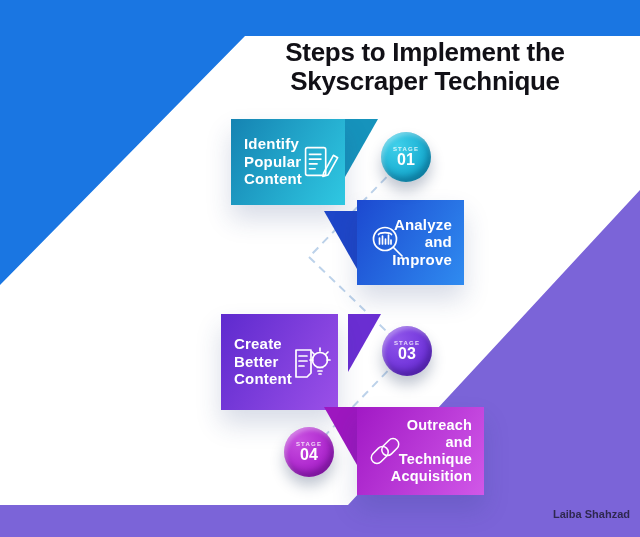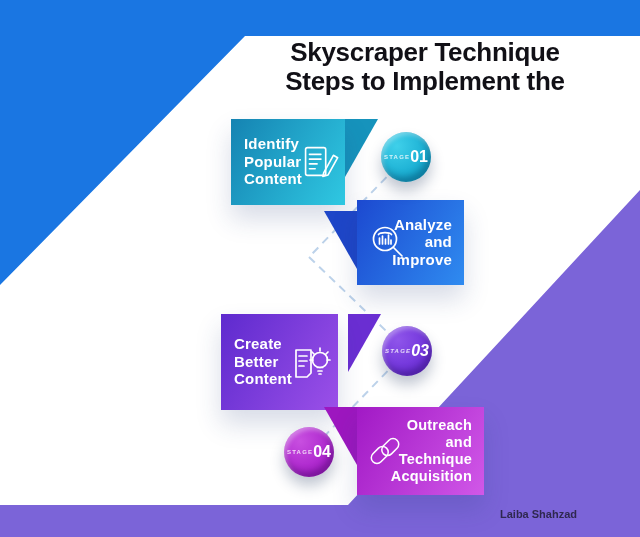--- a/index.html
+++ b/index.html
@@ -52,35 +52,35 @@
   .flag{ position:absolute; z-index:4; width:33px; height:58px; }
   .flag.right{ clip-path:polygon(0 0, 100% 0, 0 100%); }
   .flag.left { clip-path:polygon(0 0, 100% 0, 100% 100%); }
   .flag.f1{ left:345px; top:119px; background:#1693bc; }
   .flag.f2{ left:324px; top:211px; background:#1e46c8; }
   .flag.f3{ left:348px; top:314px; background:#6a2ed2; }
   .flag.f4{ left:324px; top:407px; background:#9d17bf; }
   
   .stage{
     position:absolute; z-index:5; width:50px; height:50px; border-radius:50%;
-    display:flex; align-items:center; justify-content:center;
+    display:flex; flex-direction:column; align-items:center; justify-content:center;
     color:#fff; box-shadow:0 9px 14px rgba(30,50,90,.28),
                 inset 2px 3px 4px rgba(255,255,255,.35),
                 inset -3px -5px 7px rgba(0,0,30,.28);
   }
   .stage .lbl{ font-size:6px; letter-spacing:1.2px; opacity:.8; font-weight:bold; }
   .stage .num{ font-size:16px; font-weight:bold; line-height:1.05; }
   .stage.c1{ left:381px; top:132px; background:radial-gradient(circle at 32% 28%,#3fd0ea,#14a9cf 70%); }
   .stage.c2{ left:284px; top:232px; background:radial-gradient(circle at 32% 28%,#3f7eee,#1c55dc 70%); }
-  .stage.c3{ left:382px; top:326px; background:radial-gradient(circle at 32% 28%,#8f55ea,#6c2fd8 70%);font-style:italic; }
+  .stage.c3{ left:382px; top:326px; background:radial-gradient(circle at 32% 28%,#8f55ea,#6c2fd8 70%); }
   .stage.c4{ left:284px; top:427px; background:radial-gradient(circle at 32% 28%,#c84fe0,#a81fca 70%);text-align:right; }
   
   .credit{
     position:absolute; z-index:3; left:500px; top:508px; width:130px;
-    text-align:left; font-size:11px; font-weight:bold; color:#2f2850;
+    text-align:right; font-size:11px; font-weight:bold; color:#2f2850;
   }
   
   .ic svg{ display:block; }
   .ic svg *{ stroke:#ffffff; stroke-width:1.7; fill:none;
              stroke-linecap:round; stroke-linejoin:round; }
 </style>
 </head>
 <body>
 
 <div class="canvas">
@@ -88,22 +88,22 @@
   <div class="corner-top"></div>
   <div class="corner-bottom"></div>
 
   <svg class="connectors" width="640" height="537">
     <line x1="406" y1="157" x2="309" y2="257"></line>
     <line x1="309" y1="257" x2="407" y2="351"></line>
     <line x1="407" y1="351" x2="309" y2="452"></line>
   </svg>
 
   <div class="title">
+    <div>Steps to Implement the</div>
     <div>Skyscraper Technique</div>
-    <div>Steps to Implement the</div>
   </div>
 
   <div class="flag right f1"></div>
   <div class="box s1">
     <div class="txt" style="width:68px">Identify Popular Content</div>
     <span class="ic">
       <svg width="46" height="46" viewBox="0 0 48 48">
         <rect x="10" y="9" width="21" height="29" rx="2"></rect>
         <path d="M14 16h12M14 21h12M14 26h8M14 31h6"></path>
         <path d="M29 35 39 17l4.5 2.5L33.5 37.5 28 39z"></path>

